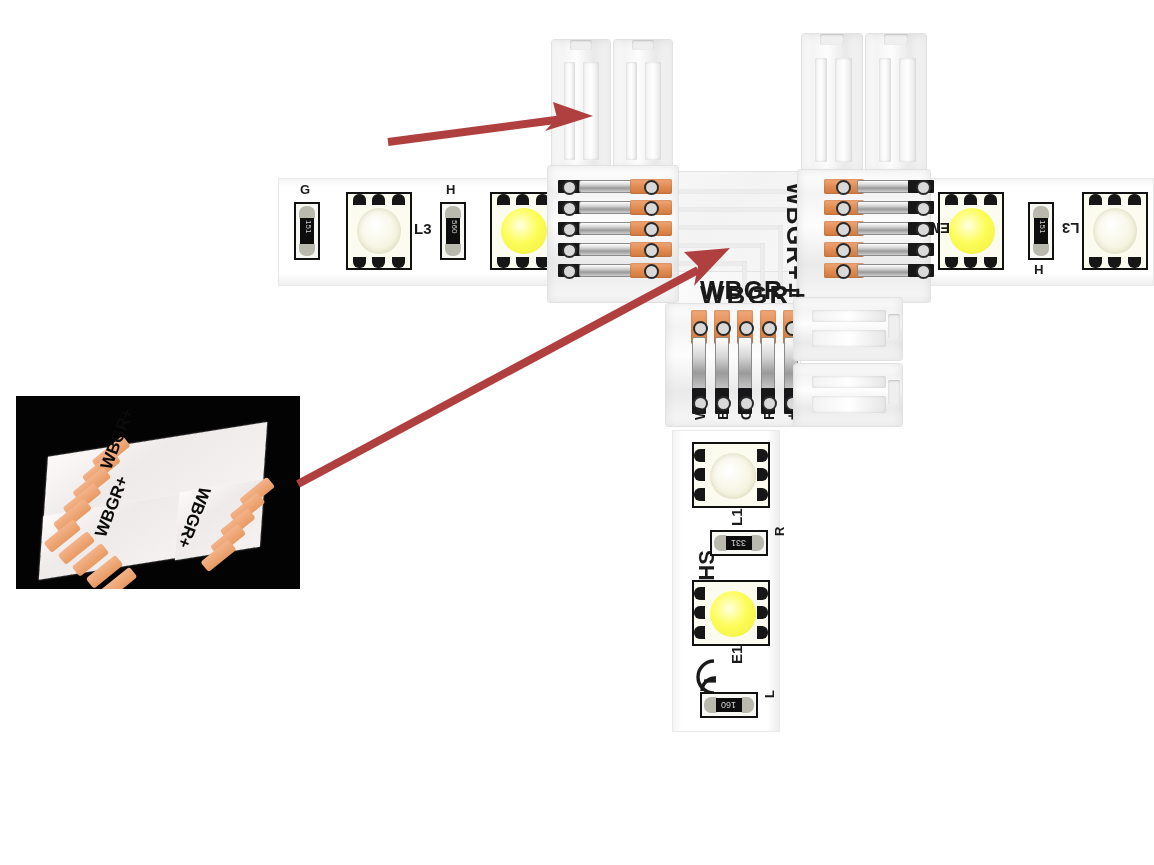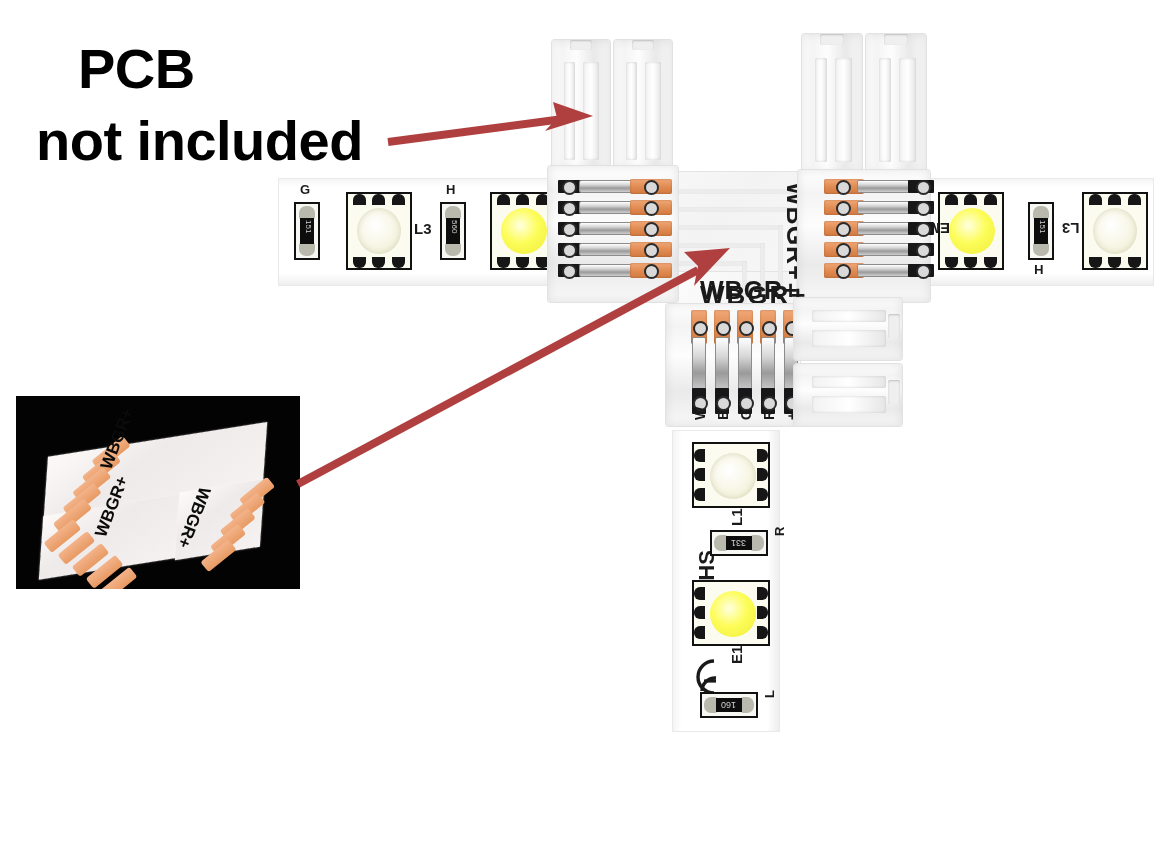--- a/index.html
+++ b/index.html
@@ -461,16 +461,14 @@
     </g>
   </svg>
 
   <svg class="arrow-svg" style="left:292px;top:230px;width:460px;height:260px;" viewBox="0 0 460 260">
     <g>
       <line x1="6" y1="254" x2="406" y2="40" stroke="#b04040" stroke-width="8" stroke-linecap="butt"></line>
       <polygon points="438,18 392,22 406,36 402,56 438,18" fill="#b04040"></polygon>
     </g>
   </svg>
 
-  <div class="anno" id="anno-pcb">PCB</div>
-  <div class="anno" id="anno-notincluded">not included</div>
 
 </div>
 
 </body></html>

